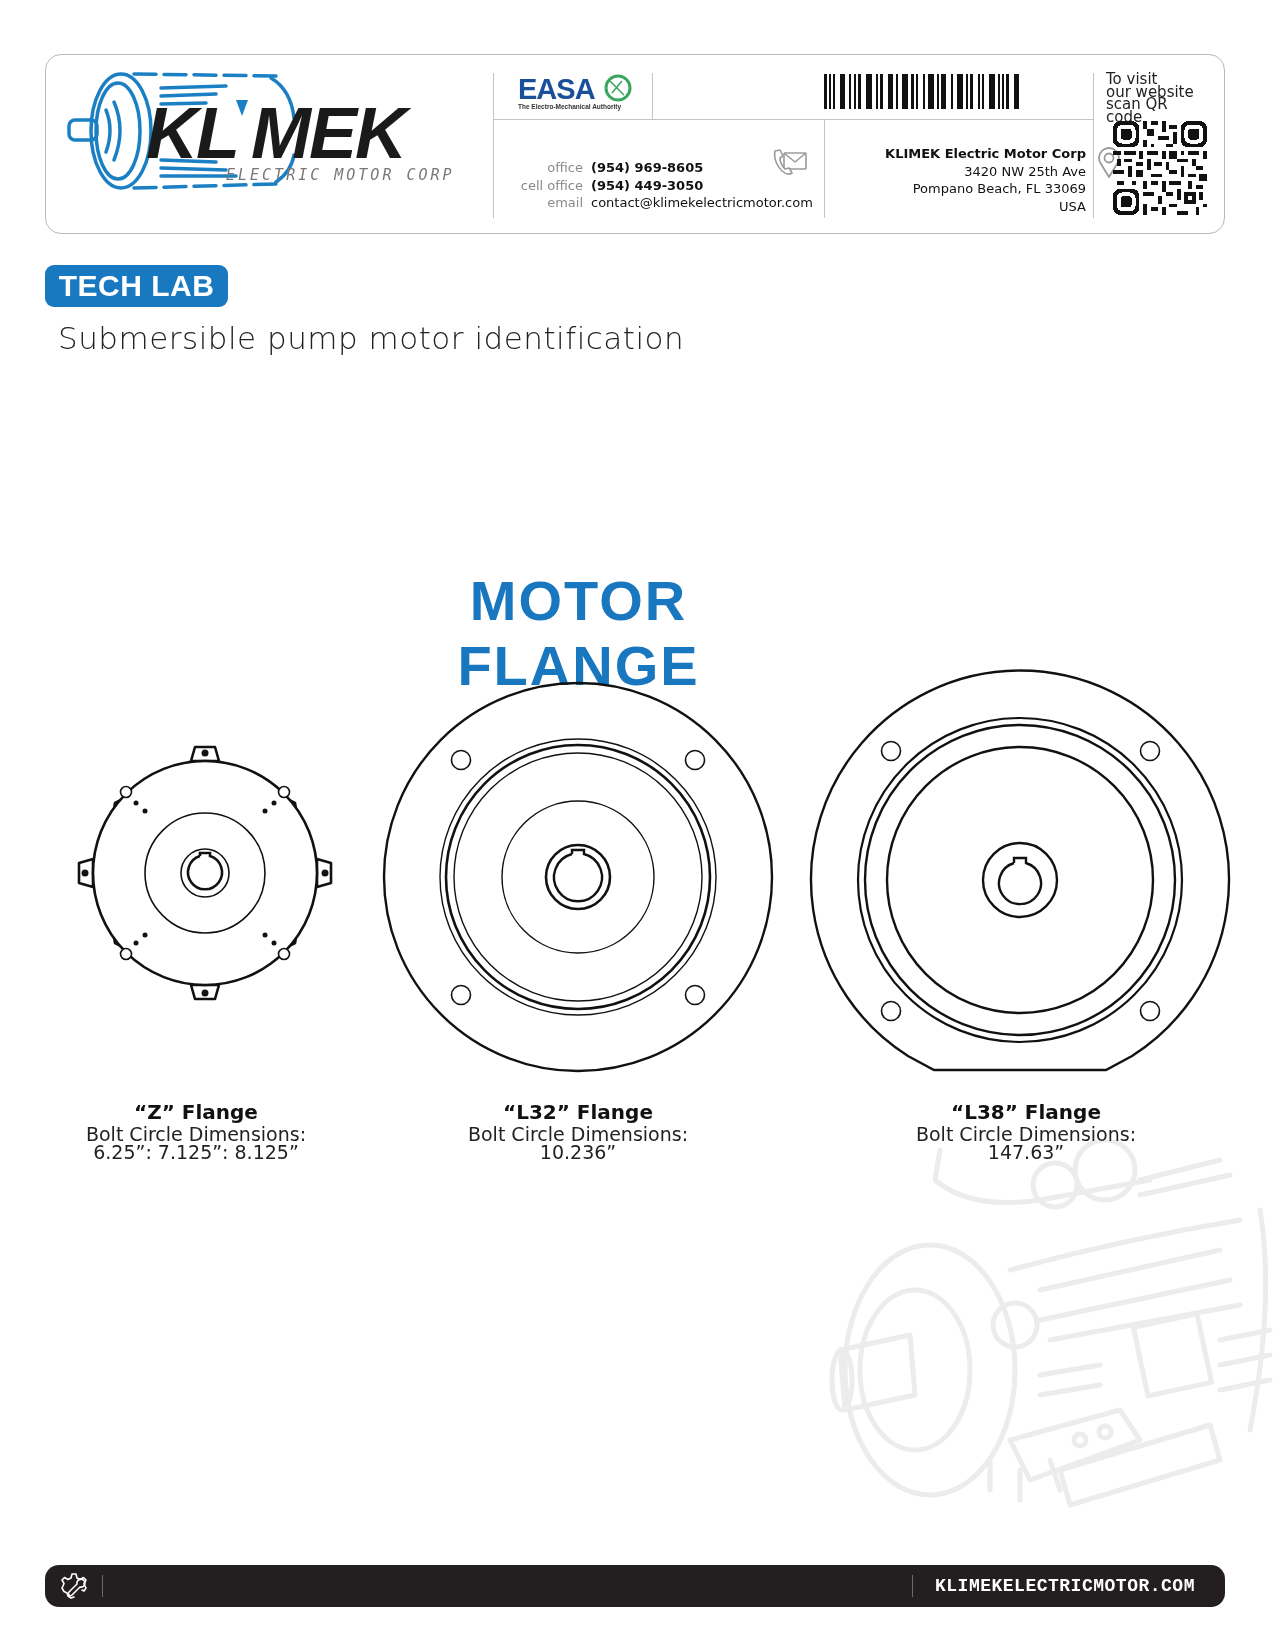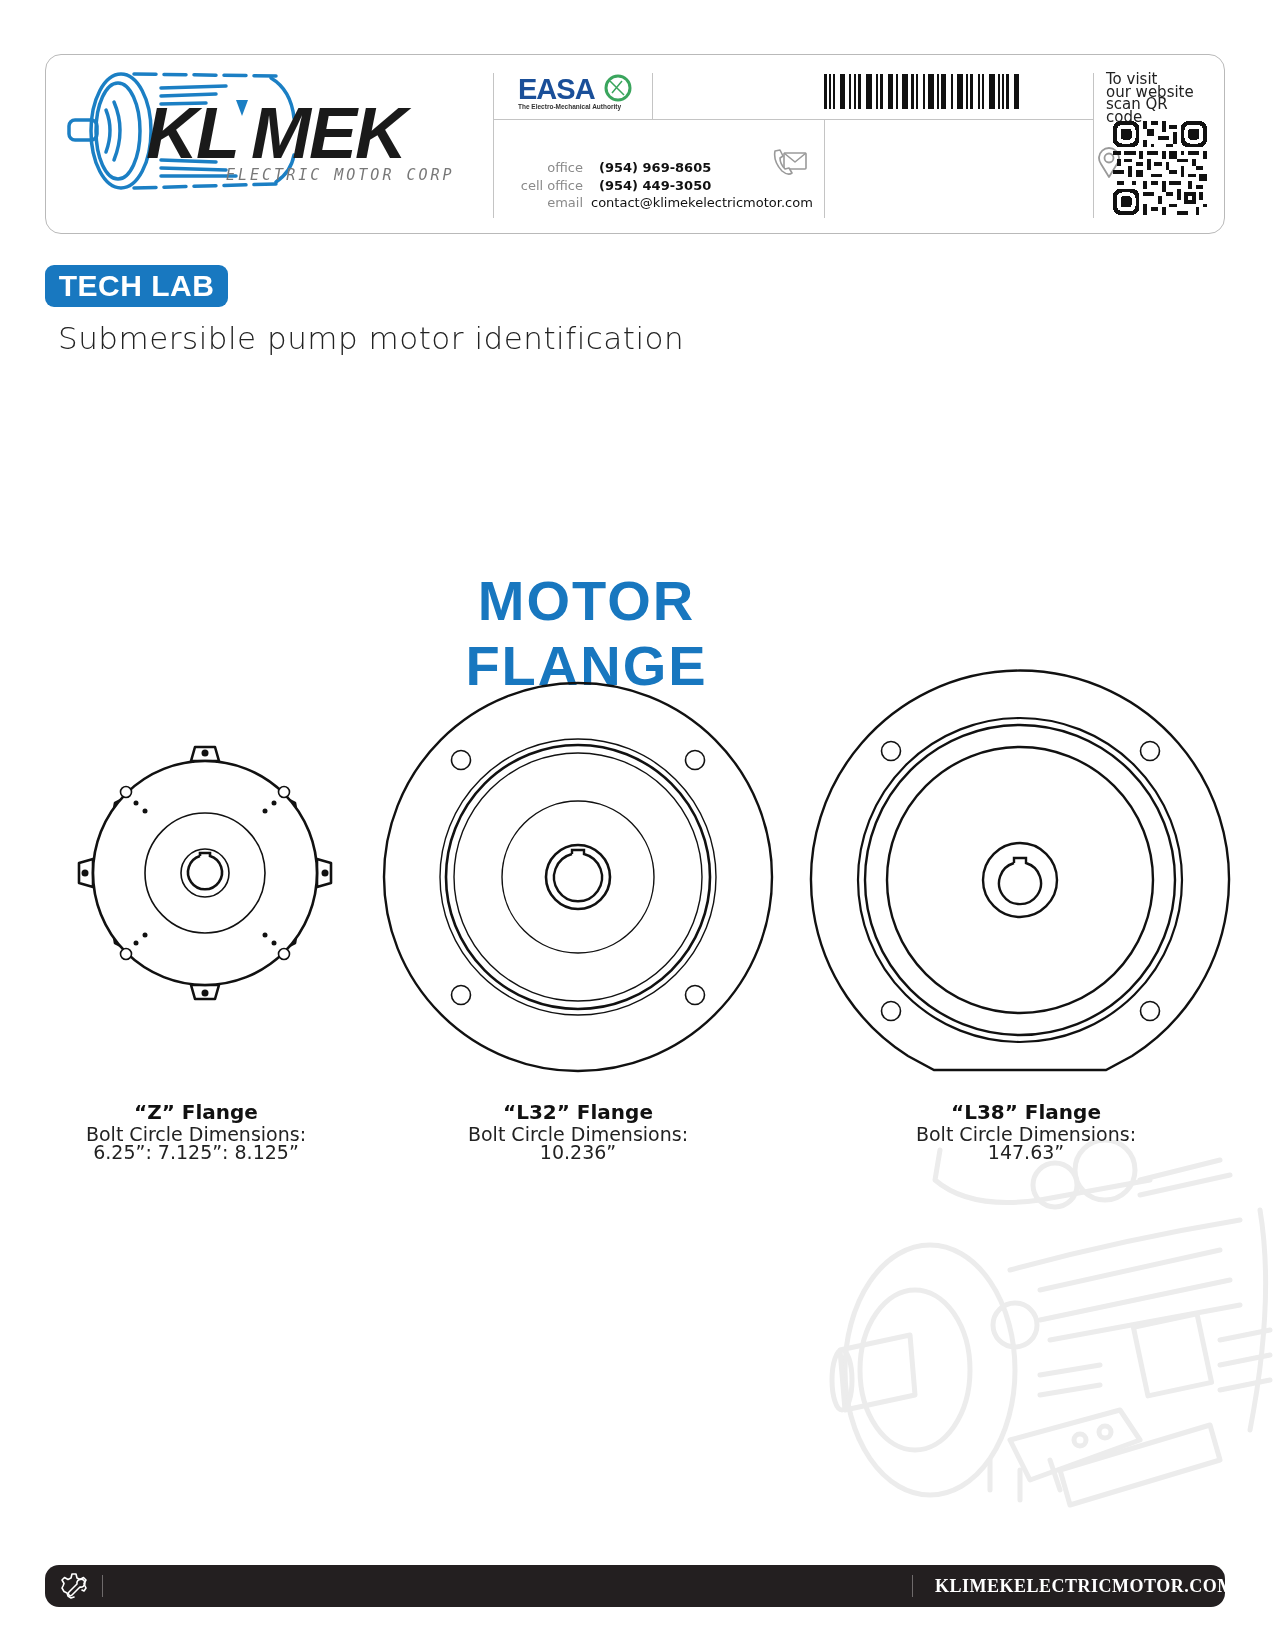--- a/index.html
+++ b/index.html
@@ -17,21 +17,21 @@
   .hline { position: absolute; background: #c4c4c4; height: 1px; }
 
   .easa { position: absolute; left: 470px; top: 16px; width: 120px; height: 42px; text-align: right; }
   .barcode { position: absolute; left: 778px; top: 19px; width: 250px; height: 35px; display: flex; }
   .barcode span { display: block; height: 100%; background: #111; }
 
   .contact { position: absolute; left: 447px; top: 104px; width: 392px; font-size: 13px; line-height: 17.5px; }
   .contact .row { display: flex; }
   .contact .lbl { width: 98px; text-align: right; color: #8a8a8a; padding-right: 8px; font-family: "DejaVu Sans", sans-serif; }
   .contact .val { color: #111; white-space: nowrap; }
-  .contact .val.bold { font-weight: bold; margin-left: 8px; }
+  .contact .val.bold { font-weight: bold; }
 
   .phone-mail-icon { position: absolute; left: 726px; top: 92px; width: 36px; height: 30px; }
 
   .address { position: absolute; left: 790px; top: 90px; width: 250px; text-align: right; font-size: 13px; line-height: 17.5px; color: #111; }
   .address .name { font-weight: bold; }
 
   .pin-icon { position: absolute; left: 1052px; top: 92px; width: 22px; height: 32px; }
 
   .qr-text { position: absolute; left: 1060px; top: 18px; width: 100px; text-align: left; font-size: 15px; line-height: 12.5px; color: #222; }
   .qr { position: absolute; left: 1067px; top: 66px; width: 94px; height: 94px; }
@@ -41,21 +41,21 @@
     background: #1878c0; border-radius: 9px; color: #fff;
     font-family: "Liberation Sans", sans-serif; font-weight: bold; font-size: 30px;
     line-height: 42px; text-align: center; letter-spacing: 0.5px;
   }
   .subtitle {
     position: absolute; left: 58px; top: 320px; font-family: "DejaVu Sans", sans-serif;
     font-size: 31px; color: #222; letter-spacing: 0.5px; font-weight: 300;
   }
 
   .section-title {
-    position: absolute; left: 364px; top: 568px; width: 445px; text-align: center;
+    position: absolute; left: 356px; top: 568px; width: 445px; text-align: center;
     font-family: "Liberation Sans", sans-serif; font-weight: bold; font-size: 56px;
     color: #1877bf; letter-spacing: 2px;
   }
 
   .drawing { position: absolute; }
   .drawing svg { width: 100%; height: 100%; overflow: visible; }
 
   .caption { position: absolute; width: 260px; text-align: center; color: #111; }
   .caption .title { font-family: "DejaVu Sans", sans-serif; font-weight: bold; font-size: 20px; line-height: 26px; }
   .caption .sub { font-family: "DejaVu Sans", sans-serif; font-size: 19px; line-height: 18px; color: #222; }
@@ -64,21 +64,21 @@
 
   .footer {
     position: absolute; left: 45px; top: 1565px; width: 1180px; height: 42px;
     background: #231f20; border-radius: 14px;
   }
   .footer .gear { position: absolute; left: 14px; top: 6px; width: 30px; height: 30px; }
   .footer .sep1 { position: absolute; left: 57px; top: 10px; width: 1px; height: 22px; background: #6e6a6b; }
   .footer .sep2 { position: absolute; left: 867px; top: 10px; width: 1px; height: 22px; background: #6e6a6b; }
   .footer .url {
     position: absolute; left: 890px; top: 0; height: 42px; line-height: 42px;
-    font-family: Liberation Serif, serif; font-weight: bold; font-size: 18px;
+    font-family: Liberation Mono, monospace; font-weight: bold; font-size: 18px;
     color: #ffffff; letter-spacing: 0.5px;
   }
 </style>
 </head>
 <body>
 
 <div class="header-card">
 
   <div class="logo">
     <svg viewBox="0 0 400 130">
@@ -168,20 +168,26 @@
   <div class="phone-mail-icon">
     <svg viewBox="0 0 36 30" width="36" height="30">
       <g fill="none" stroke="#9a9a9a" stroke-width="1.6" stroke-linejoin="round">
         <rect x="12" y="6" width="22" height="16" rx="1"></rect>
         <path d="M12 6 L23 15 L34 6"></path>
         <path d="M3 4 Q1 14 10 24 Q16 29 20 26 L17 21 L13 22 Q8 17 8 11 L11 9 L8 3 Z" fill="#fff"></path>
       </g>
     </svg>
   </div>
 
+  <div class="address">
+    <div class="name">KLIMEK Electric Motor Corp</div>
+    <div>3420 NW 25th Ave</div>
+    <div>Pompano Beach, FL 33069</div>
+    <div>USA</div>
+  </div>
 
   <div class="pin-icon">
     <svg viewBox="0 0 22 32" width="22" height="32">
       <path d="M11 30 L3 17 A10 10 0 1 1 19 17 Z" fill="none" stroke="#9a9a9a" stroke-width="1.8" stroke-linejoin="round"></path>
       <circle cx="11" cy="11" r="4.5" fill="none" stroke="#9a9a9a" stroke-width="1.8"></circle>
     </svg>
   </div>
 
   <div class="qr-text">
     <div>To visit</div>

